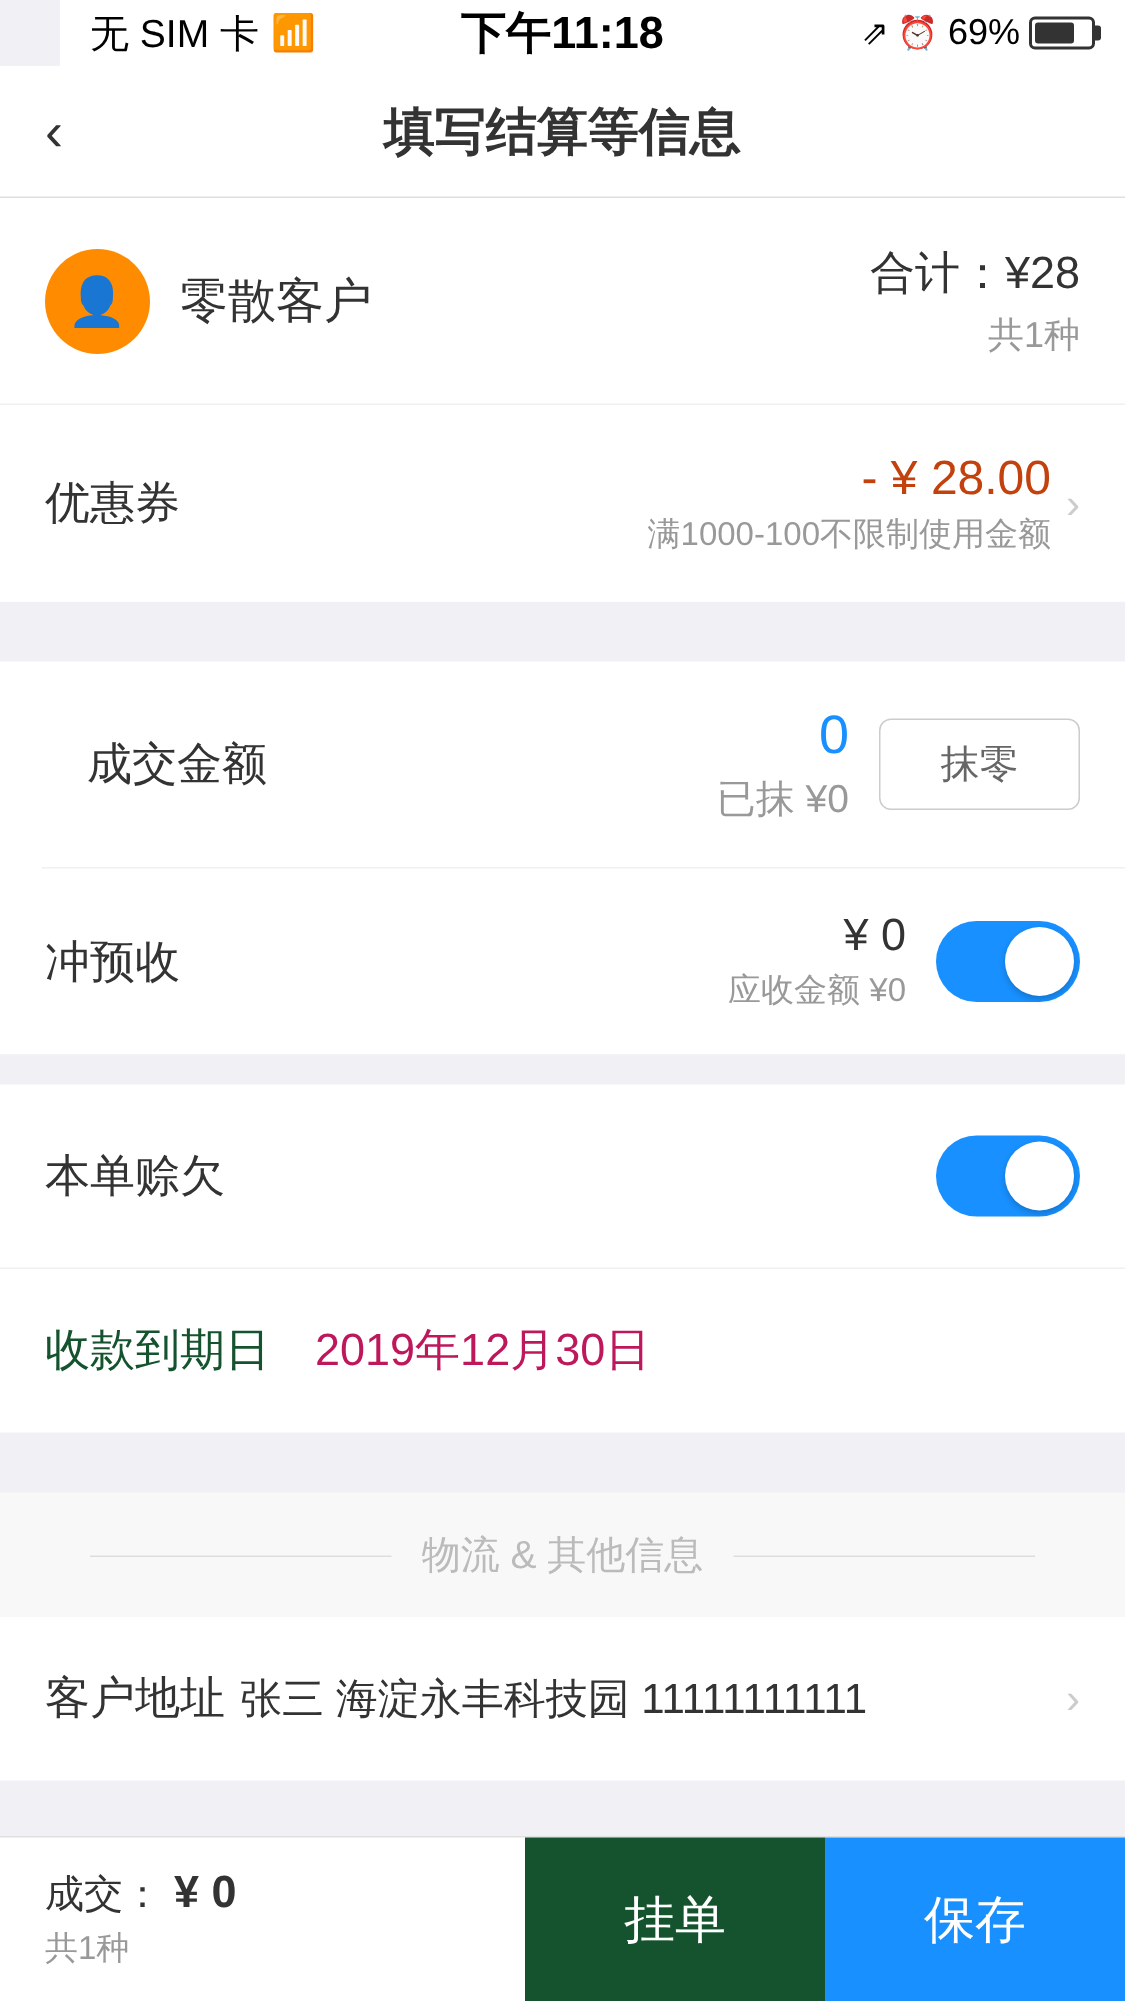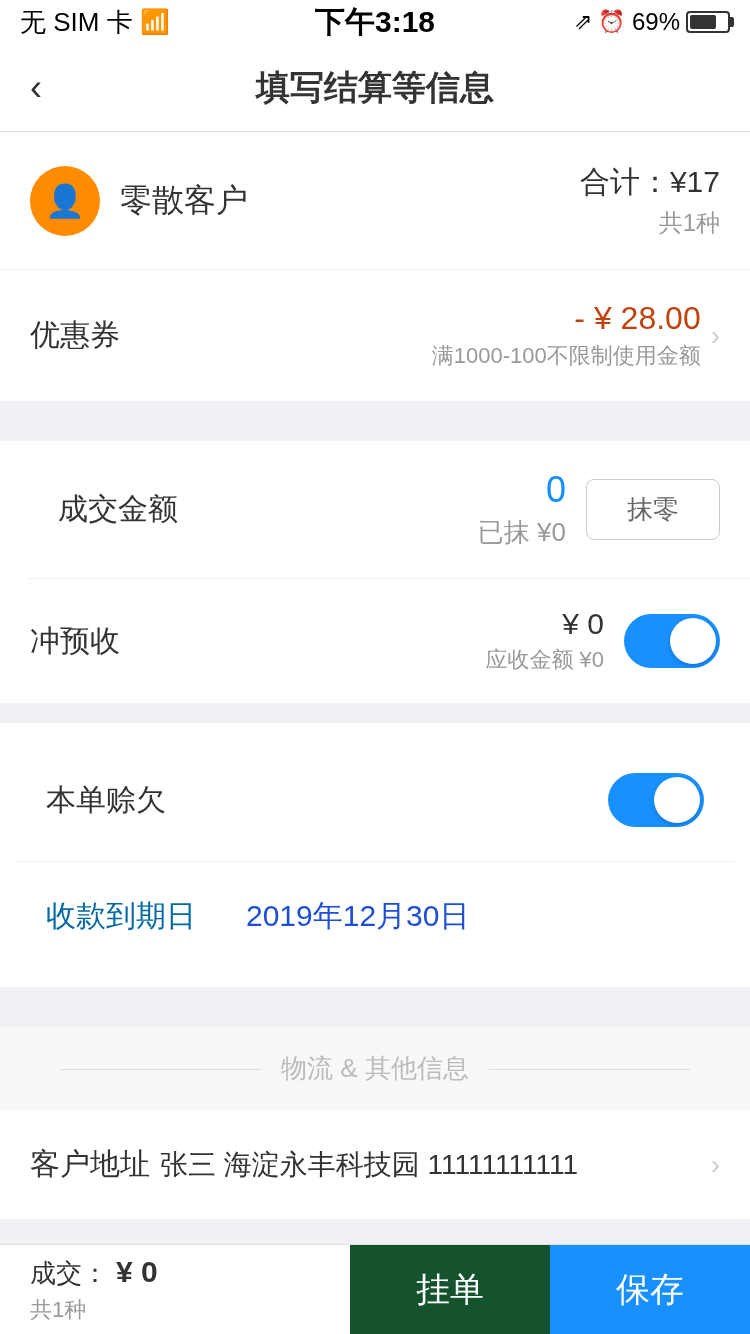--- a/index.html
+++ b/index.html
@@ -17,20 +17,21 @@
     
     .status-bar {
       height: 44px;
       background: #fff;
       display: flex;
       align-items: center;
       justify-content: space-between;
       padding: 0 20px;
       font-size: 28px;
       font-weight: 500;
+      margin-left: 40px;
     }
     .status-left {
       display: flex;
       align-items: center;
       gap: 8px;
       font-size: 26px;
     }
     .status-center {
       font-size: 30px;
       font-weight: 600;
@@ -284,21 +285,21 @@
       position: absolute;
       top: 4px;
       right: 4px;
       box-shadow: 0 2px 4px rgba(0,0,0,0.2);
     }
 
     
     .debt-section {
       background: #fff;
       margin-bottom: 20px;
-      padding: 16px;
+      padding: 0;
     }
     .debt-row {
       display: flex;
       align-items: center;
       justify-content: space-between;
       padding: 34px 30px;
       border-bottom: 1px solid #f0f0f0;
     }
     .debt-label {
       font-size: 30px;
@@ -306,27 +307,26 @@
     }
 
     
     .due-date-row {
       display: flex;
       align-items: center;
       padding: 34px 30px;
     }
     .due-date-label {
       font-size: 30px;
-      color: #0369a1;
+      color: #14532d;
       margin-right: 30px;
     }
     .due-date-value {
       font-size: 30px;
-      color: #1d4ed8;
-      margin-left: 20px;
+      color: #be185d;
     }
 
     
     .logistics-header {
       display: flex;
       align-items: center;
       justify-content: center;
       padding: 24px 30px;
       background: #f8f8f8;
       position: relative;
@@ -371,21 +371,21 @@
       color: #ccc;
       margin-left: 10px;
     }
 
     
     .bottom-bar {
       position: fixed;
       bottom: 0;
       left: 0;
       width: 750px;
-      height: 90px;
+      height: 110px;
       display: flex;
       align-items: stretch;
       background: #fff;
       border-top: 1px solid #e0e0e0;
     }
     .bottom-info {
       flex: 1;
       display: flex;
       flex-direction: column;
       justify-content: center;
@@ -433,21 +433,21 @@
     }
   </style>
 </head>
 <body>
 
 <div class="status-bar">
   <div class="status-left">
     <span>无 SIM 卡</span>
     <span class="wifi-icon">📶</span>
   </div>
-  <div class="status-center">下午3:18</div>
+  <div class="status-center">下午11:18</div>
   <div class="status-right">
     <span style="font-size:22px;">⇗</span>
     <span style="font-size:22px;">⏰</span>
     <span>69%</span>
     <div class="battery">
       <div class="battery-fill"></div>
     </div>
   </div>
 </div>
 
@@ -460,21 +460,21 @@
 
   <div class="card">
     <div class="customer-row">
       <div class="customer-left">
         <div class="customer-avatar">
           <span>👤</span>
         </div>
         <span class="customer-name">零散客户</span>
       </div>
       <div class="customer-right">
-        <div class="total-amount">合计：¥17</div>
+        <div class="total-amount">合计：¥28</div>
         <div class="total-count">共1种</div>
       </div>
     </div>
 
     <div class="row-item">
       <span class="row-label">优惠券</span>
       <div class="row-right">
         <div class="row-value-container">
           <div class="discount-amount">- ¥ 28.00</div>
           <div class="discount-desc">满1000-100不限制使用金额</div>

